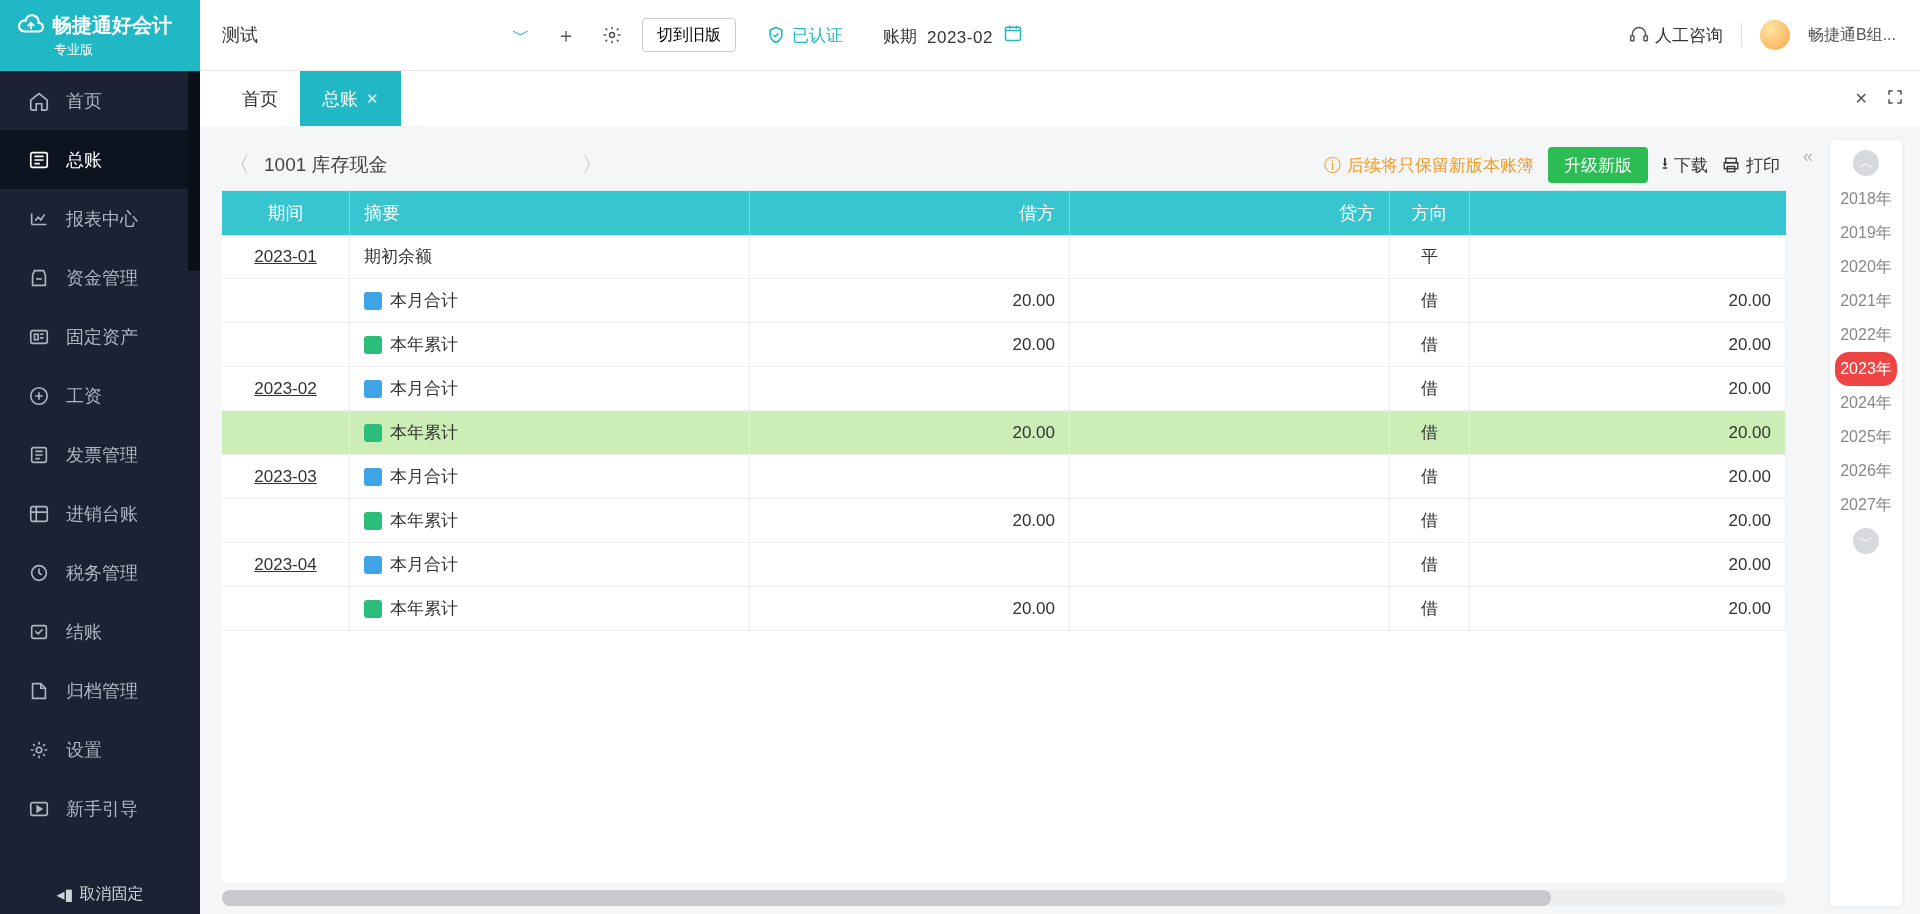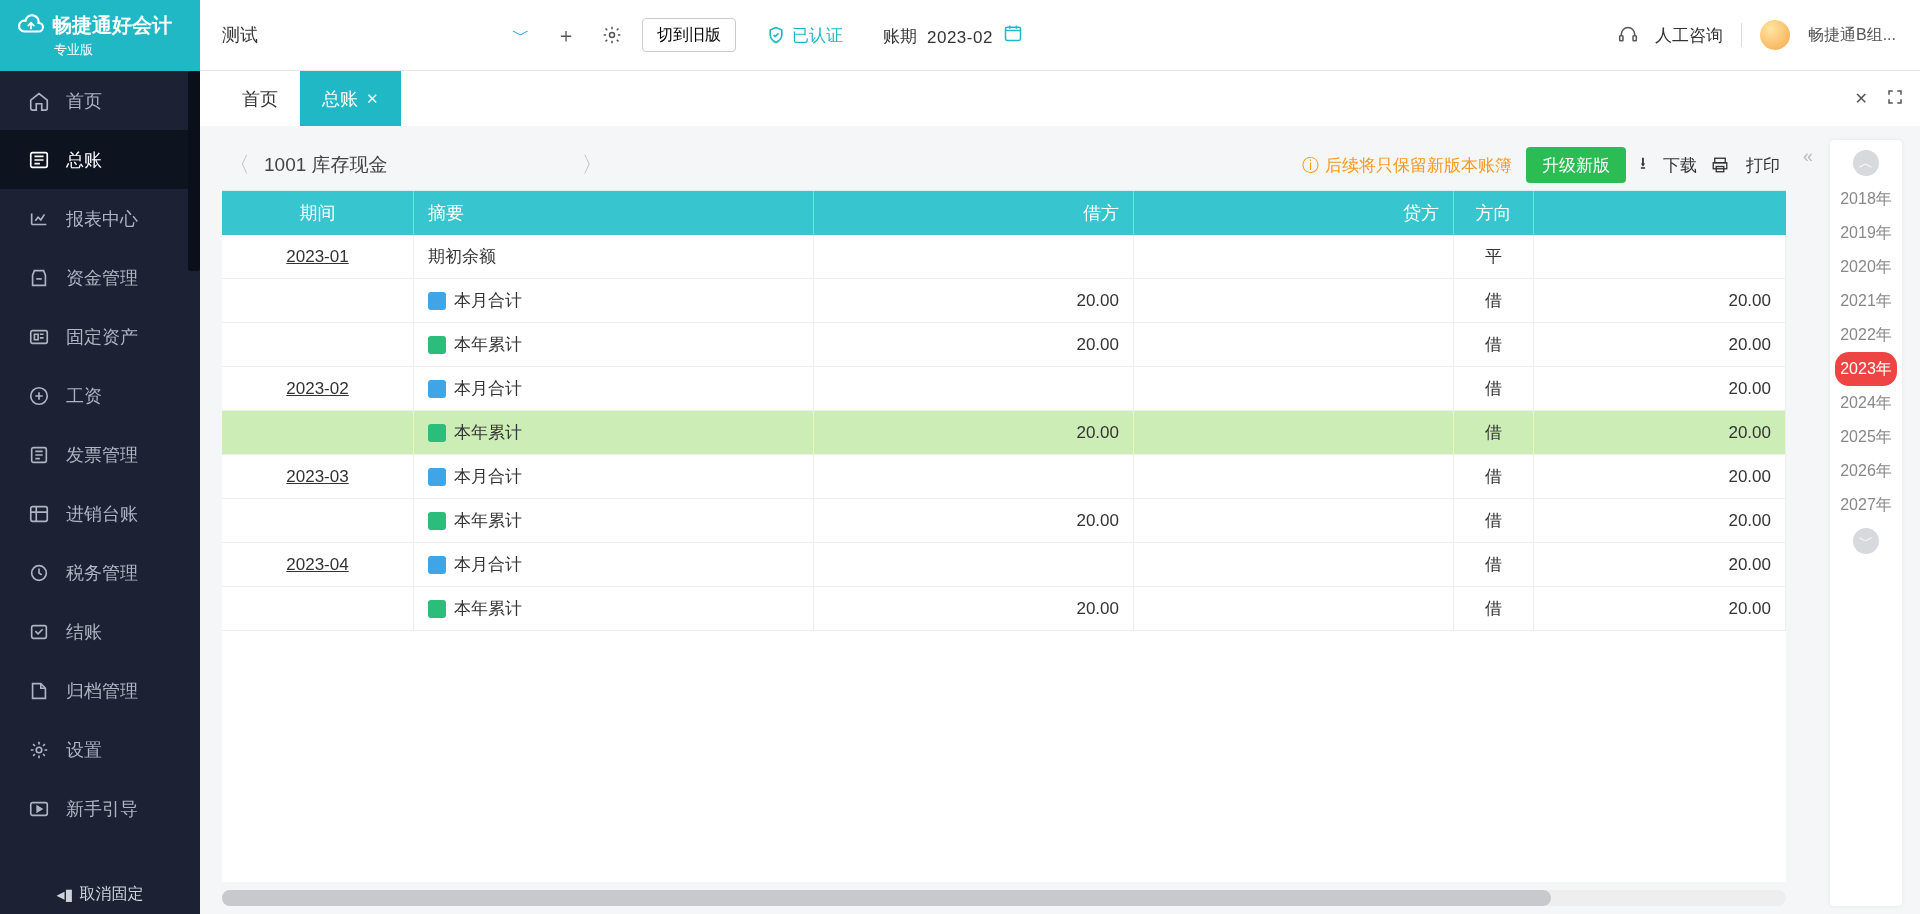--- a/index.html
+++ b/index.html
@@ -37,28 +37,28 @@
 .tab .x{font-size:15px;opacity:.9}
 .tabs-right{position:absolute;right:16px;top:0;height:100%;display:flex;align-items:center;gap:18px;color:#555}
 .content{flex:1;padding:14px 18px 8px 22px;display:flex;gap:10px;min-height:0}
 .panel{flex:1;background:transparent;display:flex;flex-direction:column;min-height:0}
 .toolbar{height:50px;display:flex;align-items:center;gap:14px;padding:0 6px}
 .navarr{color:#bbb;font-size:22px;cursor:pointer}
 .title{font-size:19px;color:#444}
 .toolbar .spacer{flex:1}
 .notice{color:#f59a22;display:flex;align-items:center;gap:6px;font-size:17px}
 .up{background:#2bbd54;color:#fff;border:none;border-radius:4px;height:36px;padding:0 16px;font-size:17px;cursor:pointer}
-.tool{display:flex;align-items:center;gap:17px;color:#333;font-size:17px;cursor:pointer}
+.tool{display:flex;align-items:center;gap:6px;color:#333;font-size:17px;cursor:pointer}
 .tbl{flex:1;display:flex;flex-direction:column;border-top:1px solid #d9efef;min-height:0}
 .hrow{display:flex;height:44px;background:#37c6cf;color:#fff;font-size:18px}
 .row{display:flex;height:44px;background:#fff;border-bottom:1px solid #eee}
 .row.hl{background:#cceeb6}
 .c{display:flex;align-items:center;padding:0 14px;border-right:1px solid rgba(255,255,255,.35);overflow:hidden;white-space:nowrap}
 .row .c{border-right:1px solid #eee}
-.c1{width:192px;justify-content:center}
+.c1{width:128px;justify-content:center}
 .c2{width:400px}
 .c3{width:320px;justify-content:flex-end}
 .c4{width:320px;justify-content:flex-end}
 .c5{width:80px;justify-content:center}
 .c6{flex:1;justify-content:flex-end;border-right:none}
 .plink{text-decoration:underline;color:#333}
 .sic{width:18px;height:18px;border-radius:3px;margin-right:8px;display:inline-block}
 .sic.m{background:#3fa5e6}
 .sic.y{background:#2bbd7a}
 .row .c{color:#333;font-size:17px}

